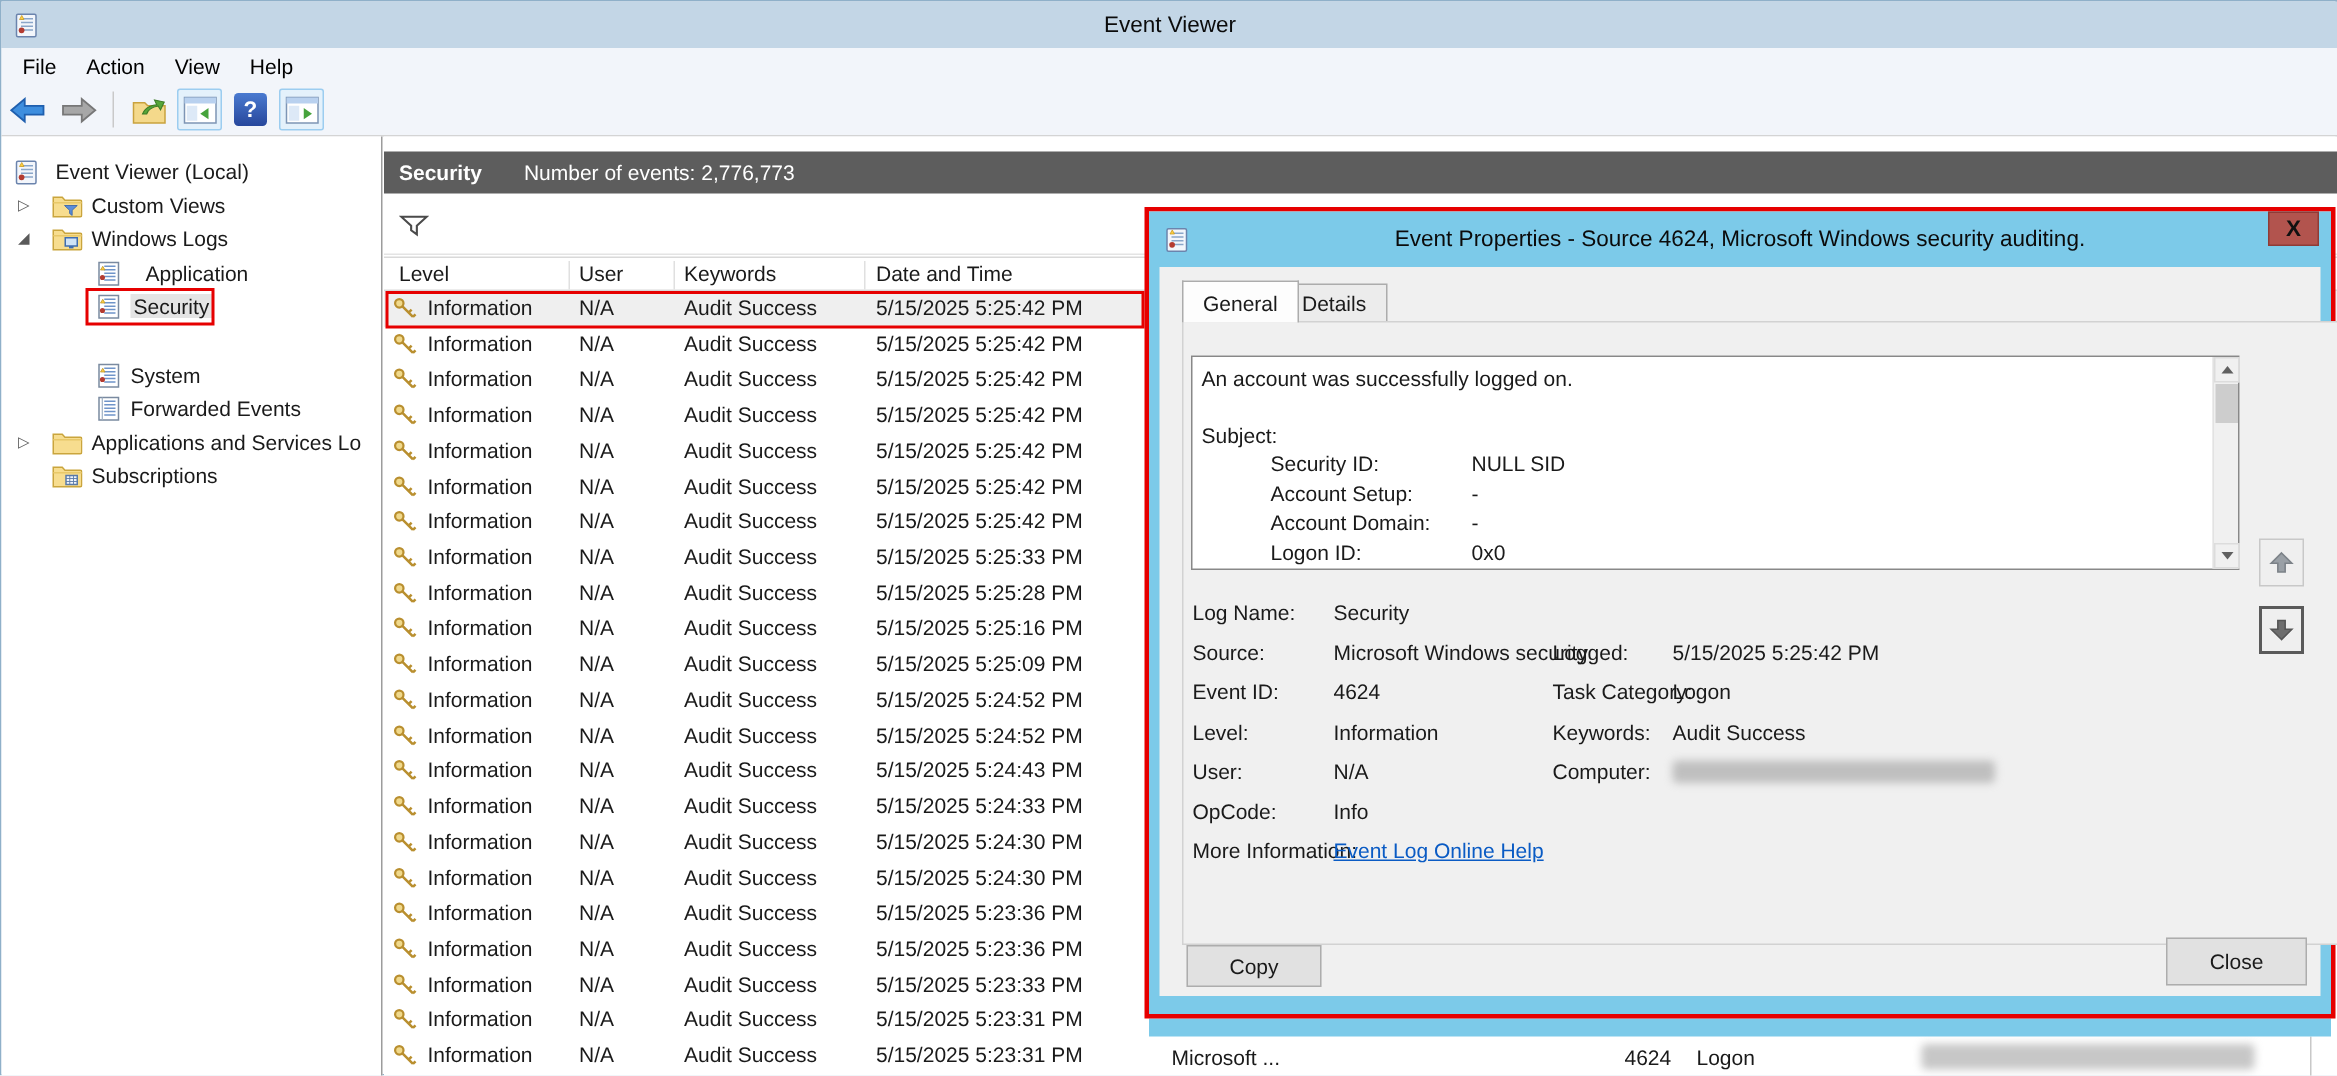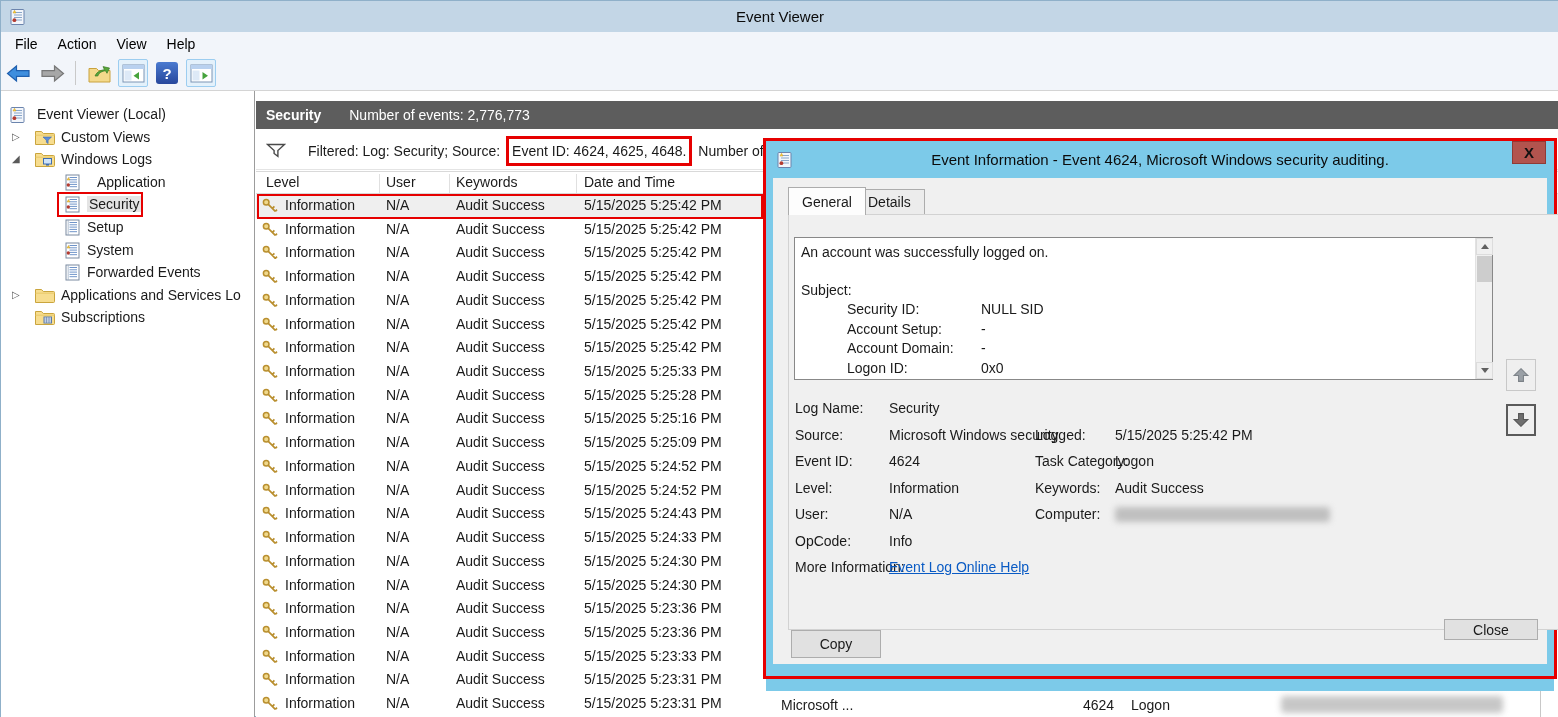--- a/index.html
+++ b/index.html
@@ -79,21 +79,21 @@
   .tri-down { width:0; height:0; border-left:4px solid transparent; border-right:4px solid transparent; border-top:5px solid #606060; }
   .sc-thumb { position:absolute; left:1px; top:18px; width:15px; height:26px; background:#cdcdcd; }
   .grid-row { position:absolute; width:100%; height:20px; }
   .grid-row .gl { position:absolute; white-space:nowrap; }
   .grid-row .gv { position:absolute; white-space:nowrap; }
   .gl-left { left:6px;text-align:right; } .gv-left { left:100px; }
   .gl-right { left:246px; } .gv-right { left:326px; }
   .link { color:#0a5bc4; text-decoration:underline; cursor:pointer; }
   .btn { position:absolute; background:#e1e1e1; border:1px solid #adadad; font-size:14px; display:flex; align-items:center; justify-content:center; cursor:default; }
   .btn-copy { left:18px; bottom:6px; width:90px; height:28px; }
-  .btn-close { right:9px; bottom:24px; width:94px; height:21px; }
+  .btn-close { right:9px; bottom:7px; width:94px; height:32px; }
   .nav-btn { position:absolute; left:733px; width:30px; height:32px; background:#efefef; border:1px solid #c8c8c8; display:flex; align-items:center; justify-content:center; }
   .nav-up { top:181px; }
   .nav-down { top:226px; border:2px solid #5a5a5a; }
 </style>
 </head>
 <body>
 
 <div id="root">
 
   <div class="titlebar">
@@ -215,30 +215,20 @@
         <span class="icon" style="left:62px; position:absolute; top:2px;">
           <svg width="19" height="17" viewBox="0 0 19 17">
             <rect x="3" y="1" width="13" height="15" fill="#fff" stroke="#7a8aa0"></rect>
             <path d="M6.5 3.5h7.5M6.5 5.8h7.5M6.5 8.1h7.5M6.5 10.4h7.5M6.5 12.7h7.5" stroke="#6f94c9" stroke-width="1" fill="none"></path>
             <path d="M4 6l1.5-2.5L7 6z" fill="#ffcf3f" stroke="#b8922a" stroke-width=".5"></path>
             <circle cx="5.3" cy="11" r="1.7" fill="#b43b30"></circle>
           </svg>
         </span>
         <span class="lbl" style="left: 86px;">Security</span>
       </div>
-      <div class="tree-item" style="top: 126px;">
-        <span class="icon" style="left:62px; position:absolute; top:2px;">
-          <svg width="19" height="17" viewBox="0 0 19 17">
-            <rect x="3" y="1" width="13" height="15" fill="#fff" stroke="#7a8aa0"></rect>
-            <path d="M6.5 3.5h7.5M6.5 5.8h7.5M6.5 8.1h7.5M6.5 10.4h7.5M6.5 12.7h7.5" stroke="#6f94c9" stroke-width="1" fill="none"></path>
-            <path d="M5.2 1v15" stroke="#9fb0c4" stroke-width=".8"></path>
-          </svg>
-        </span>
-        <span class="lbl" style="left: 86px;">Setup</span>
-      </div>
       <div class="tree-item" style="top: 171.2px;">
         <span class="icon" style="left:62px; position:absolute; top:2px;">
           <svg width="19" height="17" viewBox="0 0 19 17">
             <rect x="3" y="1" width="13" height="15" fill="#fff" stroke="#7a8aa0"></rect>
             <path d="M6.5 3.5h7.5M6.5 5.8h7.5M6.5 8.1h7.5M6.5 10.4h7.5M6.5 12.7h7.5" stroke="#6f94c9" stroke-width="1" fill="none"></path>
             <path d="M5.2 1v15" stroke="#9fb0c4" stroke-width=".8"></path>
           </svg>
         </span>
         <span class="lbl" style="left: 86px;">Forwarded Events</span>
       </div>
@@ -280,25 +270,20 @@
     <div class="sec-header">
       <span class="t1">Security</span>
       <span class="t2">Number of events: 2,776,773</span>
     </div>
     <div class="filter-bar">
       <span class="icon" id="funnel-slot">
           <svg width="20" height="16" viewBox="0 0 20 16">
             <path d="M1.5 1.5h17l-6.6 6v5.8l-3.8-2.8v-3z" fill="#fdfdfd" stroke="#4a4a4a" stroke-width="1.4"></path>
           </svg>
         </span>
-      <span class="filter-text">
-        <span>Filtered: Log: Security; Source:</span>
-        <span class="filter-hl">Event ID: 4624, 4625, 4648.</span>
-        <span>Number of</span>
-      </span>
     </div>
     <div class="thead" id="thead">
         <span class="th" style="left: 10px;">Level</span>
         <span class="th" style="left: 130px;">User</span>
         <span class="th" style="left: 200px;">Keywords</span>
         <span class="th" style="left: 328px;">Date and Time</span>
         <span class="th-sep" style="left: 123px;"></span>
         <span class="th-sep" style="left: 193px;"></span>
         <span class="th-sep" style="left: 320px;"></span>
       </div>
@@ -585,21 +570,21 @@
     <div class="dialog">
       <div class="dlg-titlebar">
         <span class="icon" id="dlg-icon-slot">
             <svg width="18" height="18" viewBox="0 0 18 18">
               <rect x="2" y="1.5" width="13" height="15" rx="1" fill="#f3f6fb" stroke="#6b84ad"></rect>
               <path d="M5 4.5h8M5 7h8M5 9.5h8M5 12h8" stroke="#8aa6c9" stroke-width="1.1" fill="none"></path>
               <path d="M4 5l1.5-2.7L7 5z" fill="#ffcf3f" stroke="#c79a1e" stroke-width=".5"></path>
               <circle cx="5.4" cy="12.2" r="1.9" fill="#b43b30"></circle>
             </svg>
           </span>
-        <span class="dlg-title">Event Information - Event 4624, Microsoft Windows security auditing.</span>
+        <span class="dlg-title">Event Properties - Source 4624, Microsoft Windows security auditing.</span>
       </div>
       <div class="dlg-x">X</div>
 
       <div class="dlg-body">
         <div id="tabs">
             <div class="tab active" style="left: 15px; top: 9px;">General</div>
             <div class="tab" style="left: 81px; top: 11px;">Details</div>
           </div>
 
         <div class="tab-page">

